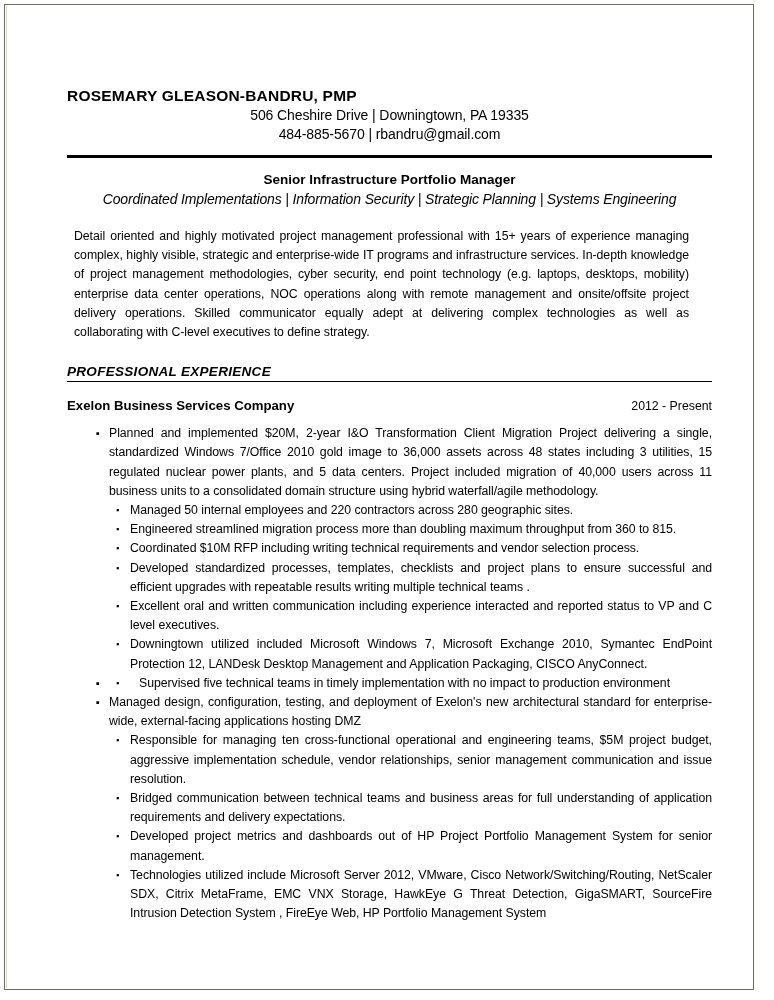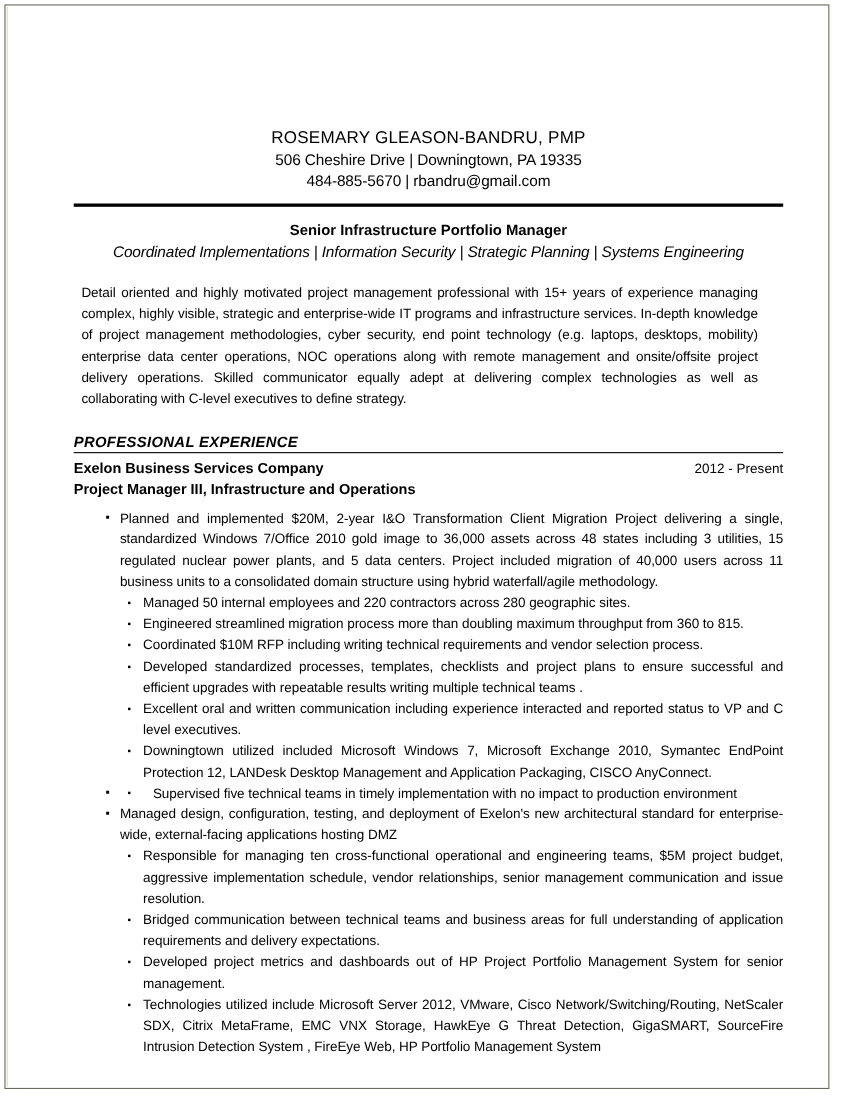--- a/index.html
+++ b/index.html
@@ -37,26 +37,24 @@
   }
   .content {
     position: absolute;
     left: 60px;
     top: 80px;
     width: 645px;
   }
 
   
   .name {
-    text-align: center;
-    font-weight: normal;
+    font-weight: bold;
     font-size: 15.5px;
     letter-spacing: 0.2px;
     line-height: 20px;
-    margin-top: 30px;
   }
   .contact-line {
     text-align: center;
     font-size: 14px;
     line-height: 19px;
     letter-spacing: -0.1px;
   }
   .rule-thick {
     margin-top: 11px;
     height: 0;
@@ -103,21 +101,21 @@
     letter-spacing: 0.3px;
     padding-bottom: 2px;
     border-bottom: 1px solid #000000;
     width: 645px;
     box-sizing: border-box;
   }
   .job-head {
     display: flex;
     justify-content: space-between;
     align-items: baseline;
-    margin-top: 5px;
+    margin-top: 15px;
     width: 645px;
     gap: 24px;
   }
   .employer {
     font-weight: bold;
     font-size: 13.2px;
     line-height: 17px;
   }
   .dates {
     font-size: 12.3px;
@@ -201,21 +199,20 @@
       <div class="summary">Detail oriented and highly motivated  project management professional  with 15+  years of experience  managing complex, highly visible, strategic and enterprise-wide  IT  programs and infrastructure services.  In-depth knowledge of project management  methodologies,  cyber security, end point technology (e.g. laptops, desktops, mobility) enterprise data center operations,  NOC  operations  along with remote  management and onsite/offsite project delivery  operations.   Skilled communicator equally adept at delivering  complex technologies  as well as collaborating  with C-level  executives to define strategy.</div>
 
       <div class="section">
         <div class="section-title">PROFESSIONAL EXPERIENCE</div>
 
         <div>
           <div class="job-head">
             <div class="employer">Exelon Business Services Company</div>
             <div class="dates">2012 - Present</div>
           </div>
-          <div class="role">Project Manager III, Infrastructure and Operations</div>
 
           <div class="bullets">
               <div class="bullet lvl1"><span class="mark">▪</span><span>Planned and implemented $20M, 2-year I&amp;O Transformation  Client Migration Project delivering  a single, standardized  Windows 7/Office 2010 gold image to 36,000 assets across 48 states including 3 utilities, 15 regulated  nuclear power  plants, and 5 data centers. Project included migration of 40,000 users across 11 business units to a consolidated domain structure using hybrid waterfall/agile  methodology.</span></div>
               <div class="bullet lvl2"><span class="mark">▪</span><span>Managed 50 internal employees  and 220 contractors  across 280 geographic  sites.</span></div>
               <div class="bullet lvl2"><span class="mark">▪</span><span>Engineered  streamlined  migration process more than doubling  maximum throughput  from 360 to 815.</span></div>
               <div class="bullet lvl2"><span class="mark">▪</span><span>Coordinated  $10M RFP including writing technical requirements  and vendor  selection process.</span></div>
               <div class="bullet lvl2"><span class="mark">▪</span><span>Developed  standardized  processes, templates, checklists and project plans to ensure  successful and efficient upgrades  with repeatable  results writing multiple technical teams .</span></div>
               <div class="bullet lvl2"><span class="mark">▪</span><span>Excellent oral and written communication including experience interacted and reported status to VP and C level  executives.</span></div>
               <div class="bullet lvl2"><span class="mark">▪</span><span>Downingtown  utilized included Microsoft Windows 7, Microsoft Exchange 2010, Symantec EndPoint Protection 12, LANDesk Desktop Management and Application Packaging, CISCO AnyConnect.</span></div>
               <div class="bullet lvl1"><span class="mark">▪</span></div>

